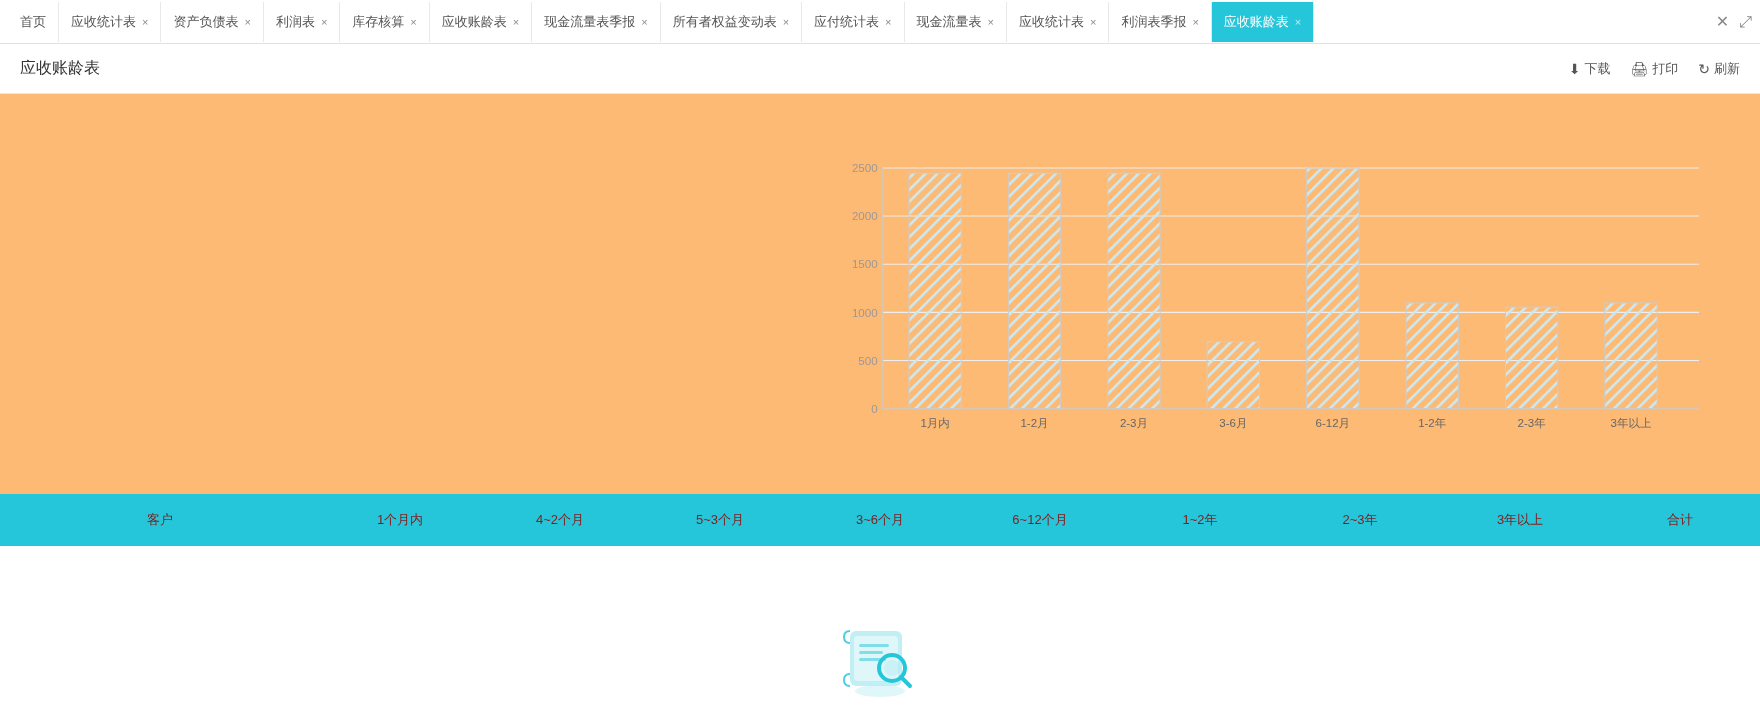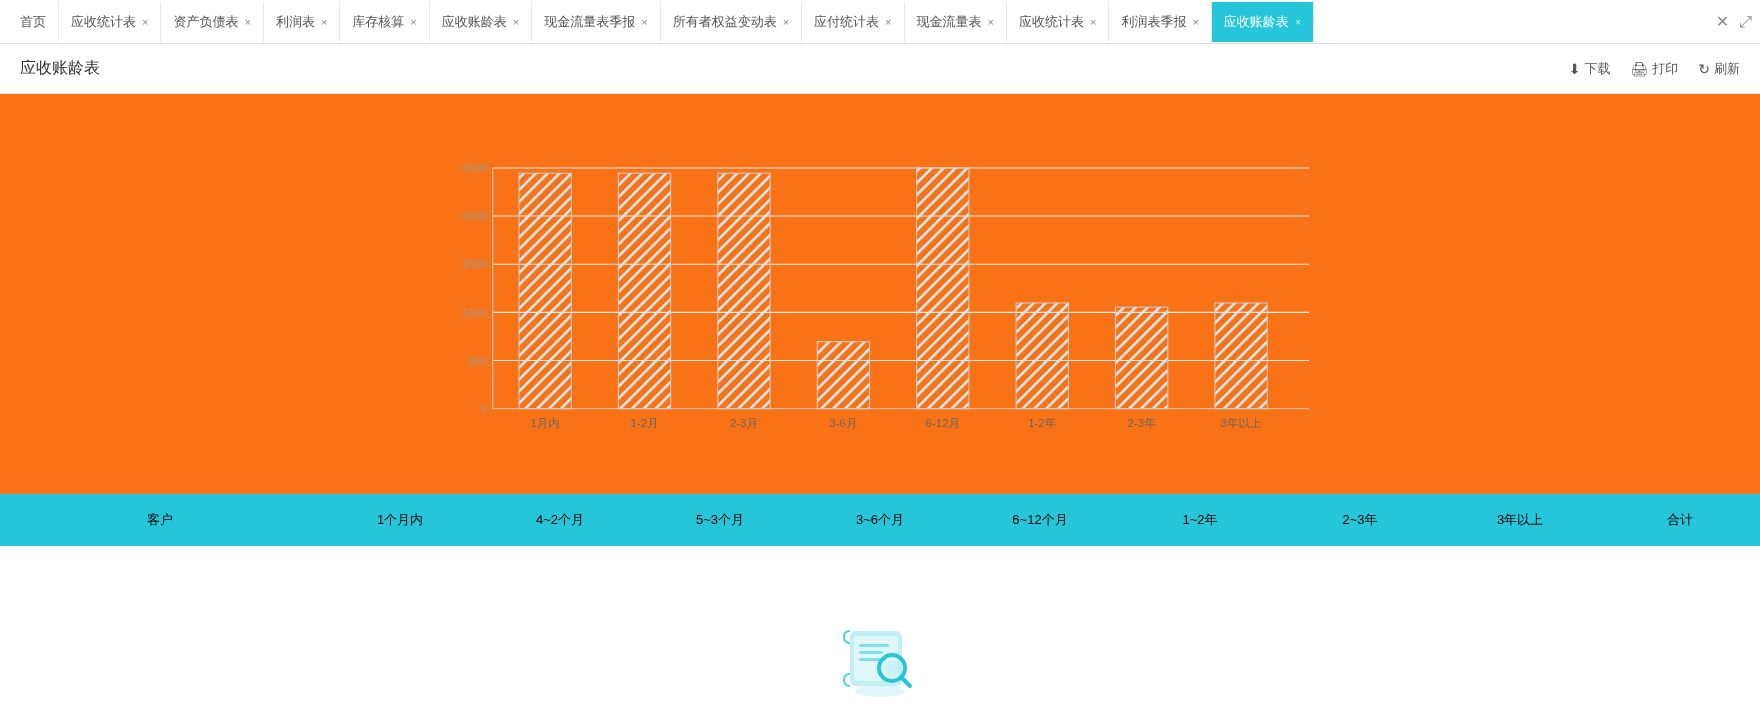--- a/index.html
+++ b/index.html
@@ -90,39 +90,39 @@
 
     
     .main-content {
       background: #fff;
       margin: 0;
     }
 
     
     .chart-area {
       padding: 20px 40px 20px 40px;
-      background: #f97316;
+      background: #fdba74;
       height: 400px;
       display: flex;
       align-items: flex-end;
-      justify-content: center;
+      justify-content: flex-end;
     }
     .chart-container {
       width: 100%;
       max-width: 900px;
       height: 340px;
       position: relative;
     }
 
     
     .table-header {
       display: grid;
       grid-template-columns: 2fr 1fr 1fr 1fr 1fr 1fr 1fr 1fr 1fr 1fr;
       background: #26c6da;
-      color: #000000;
+      color: #7f1d1d;
       height: 52px;
       align-items: center;
     }
     .table-header-cell {
       text-align: center;
       font-size: 13px;
       font-weight: 500;
       padding: 0 8px;
     }
 

